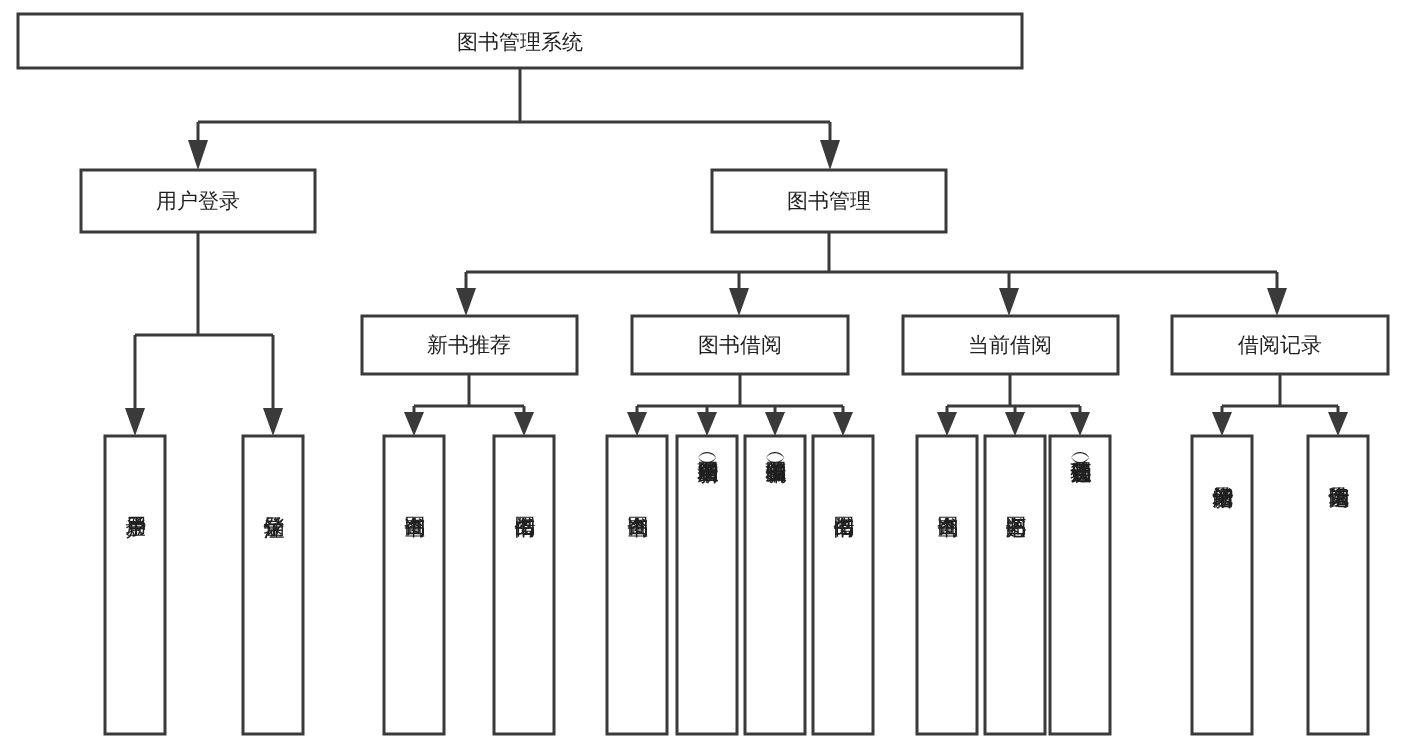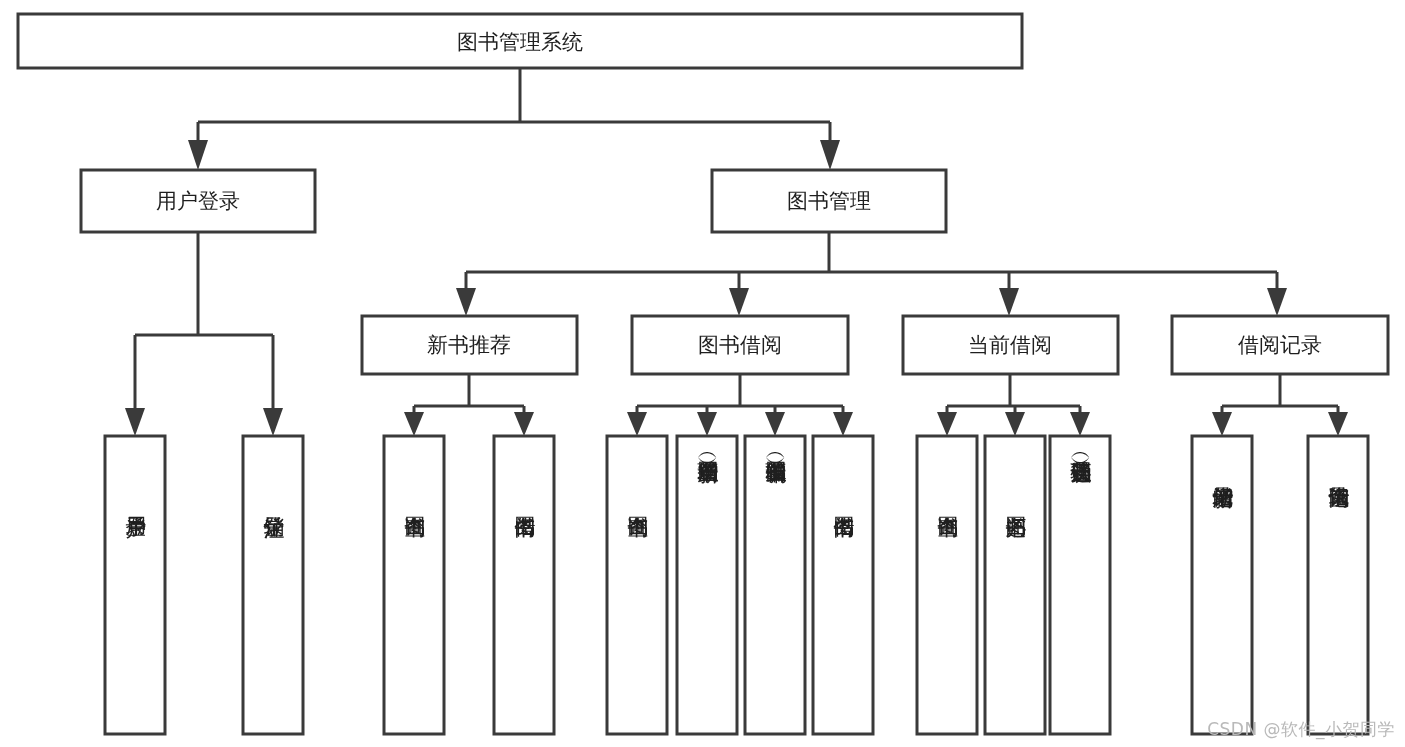--- a/index.html
+++ b/index.html
@@ -244,15 +244,14 @@
       <text class="node-label-vertical" x="1222" y="470">新增借阅记录</text>
     </g>
 
     <g>
       <rect class="node-box" x="1308" y="436" width="60" height="298"></rect>
       <text class="node-label-vertical" x="1338" y="470">查询借阅记录</text>
     </g>
 
   </svg>
 
-  <div class="watermark">CSDN @软件_小贺同学</div>
 
 </div>
 
 </body></html>

